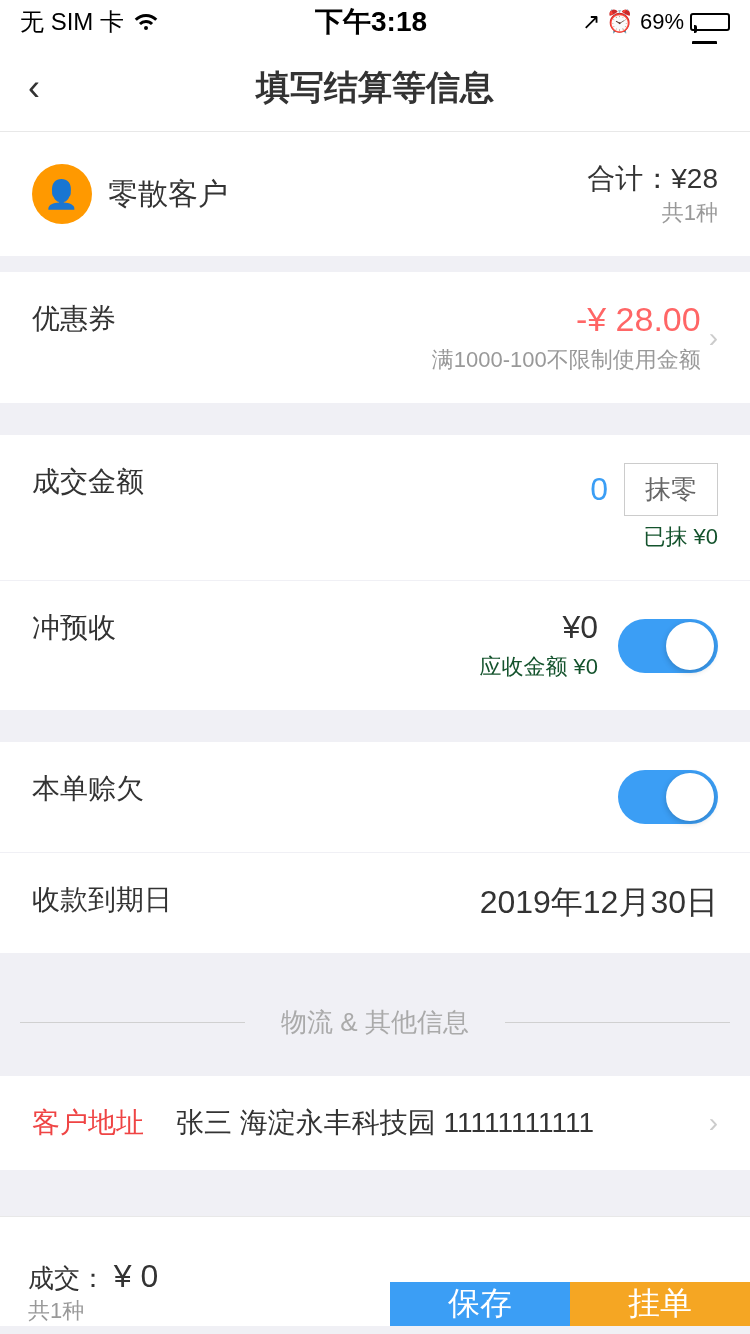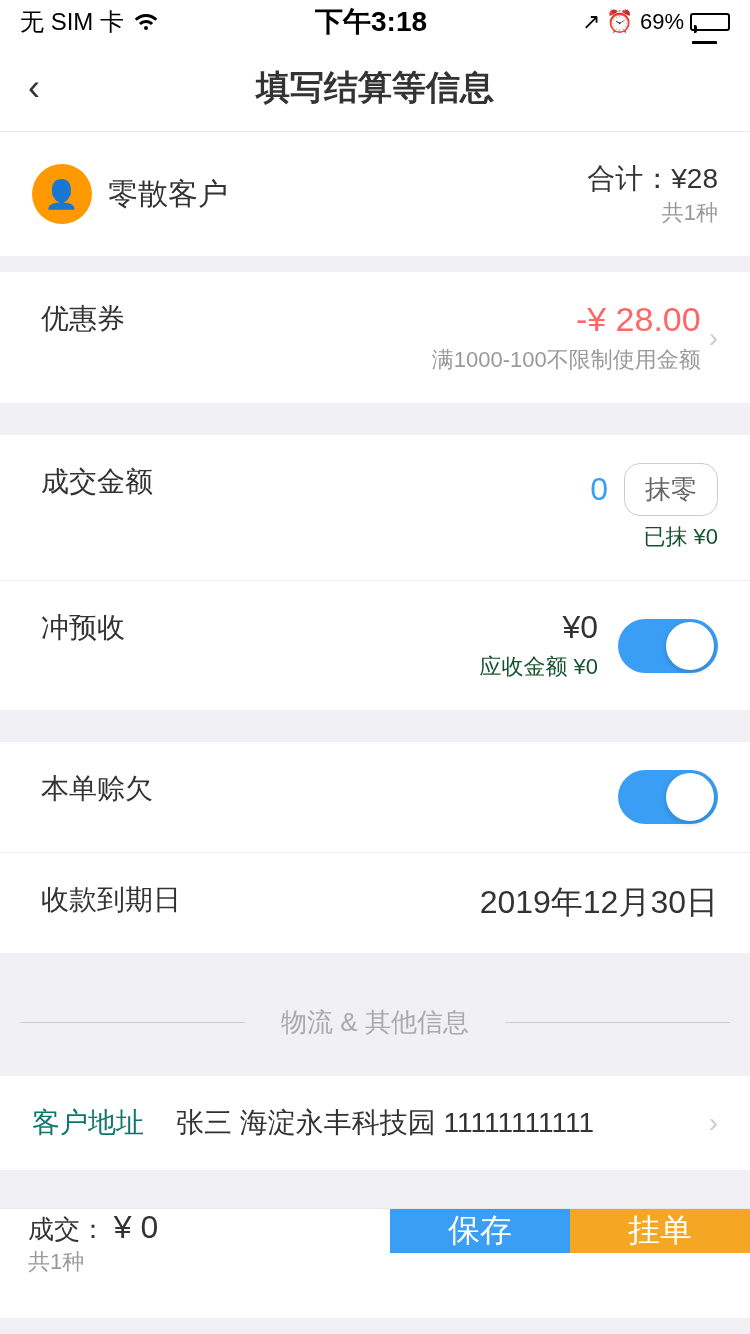--- a/index.html
+++ b/index.html
@@ -117,21 +117,20 @@
       align-items: flex-start;
       justify-content: space-between;
       border-bottom: 1px solid #f0f0f5;
     }
     .form-row:last-child { border-bottom: none; }
     .row-label {
       font-size: 28px;
       color: #333;
       flex-shrink: 0;
       min-width: 120px;
-      margin-left: 9px;
     }
     .row-value-wrap {
       display: flex;
       flex-direction: column;
       align-items: flex-end;
       gap: 6px;
     }
     .row-value-main {
       font-size: 32px;
       color: #333;
@@ -154,21 +153,21 @@
     .chevron-right {
       color: #ccc;
       font-size: 28px;
       margin-left: 8px;
       align-self: center;
     }
 
     
     .round-btn {
       border: 1px solid #ccc;
-      border-radius: 16px;
+      border-radius: 0;
       padding: 8px 20px;
       font-size: 26px;
       color: #666;
       background: #fff;
       cursor: pointer;
       white-space: nowrap;
     }
 
     
     .toggle-wrap {
@@ -228,39 +227,39 @@
     .address-row {
       background: #fff;
       padding: 28px 32px;
       display: flex;
       align-items: center;
       justify-content: space-between;
       border-bottom: 1px solid #f0f0f5;
     }
     .address-label {
       font-size: 28px;
-      color: #0f766e;
+      color: #ef4444;
       flex-shrink: 0;
       margin-right: 32px;
     }
     .address-value {
       font-size: 28px;
       color: #333;
       flex: 1;
     }
 
     
     .bottom-bar {
       position: fixed;
-      bottom: 16px;
+      bottom: 8px;
       left: 0;
       width: 750px;
       height: 110px;
       display: flex;
-      align-items: flex-start;
+      align-items: flex-end;
       background: #fff;
       border-top: 1px solid #e8e8e8;
     }
     .bottom-info {
       flex: 1;
       display: flex;
       flex-direction: column;
       justify-content: center;
       padding: 0 28px;
     }

